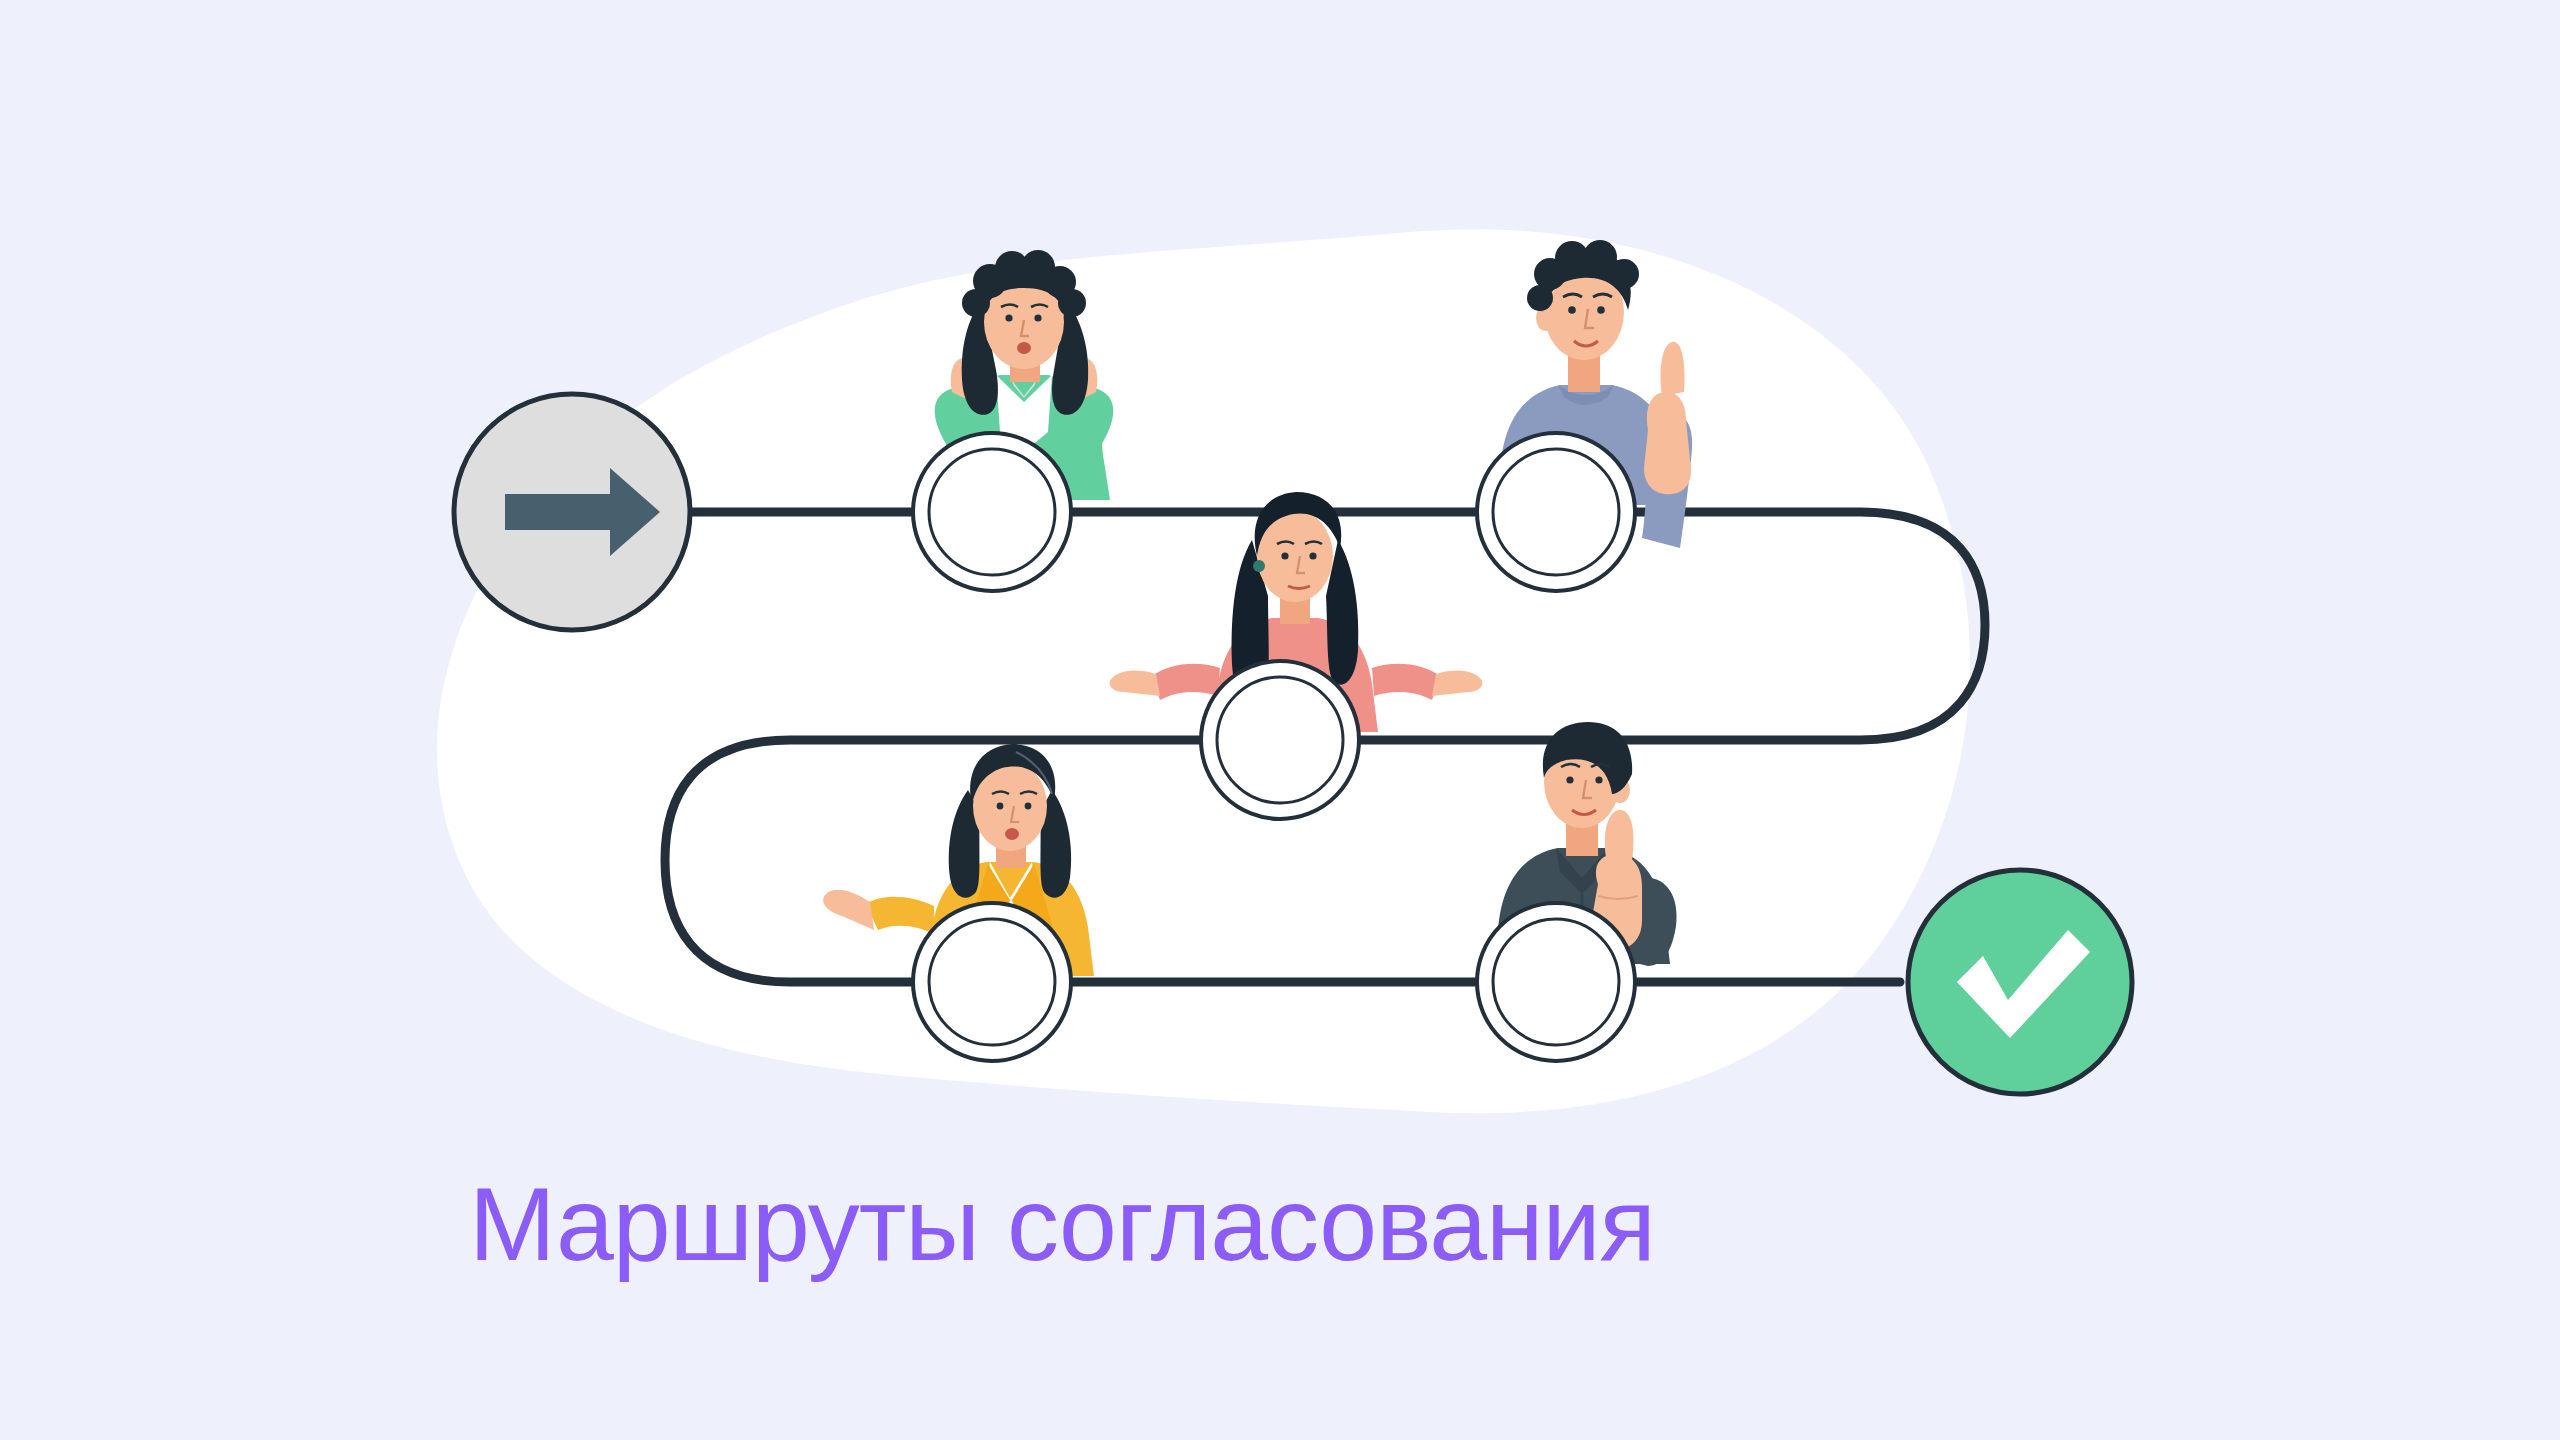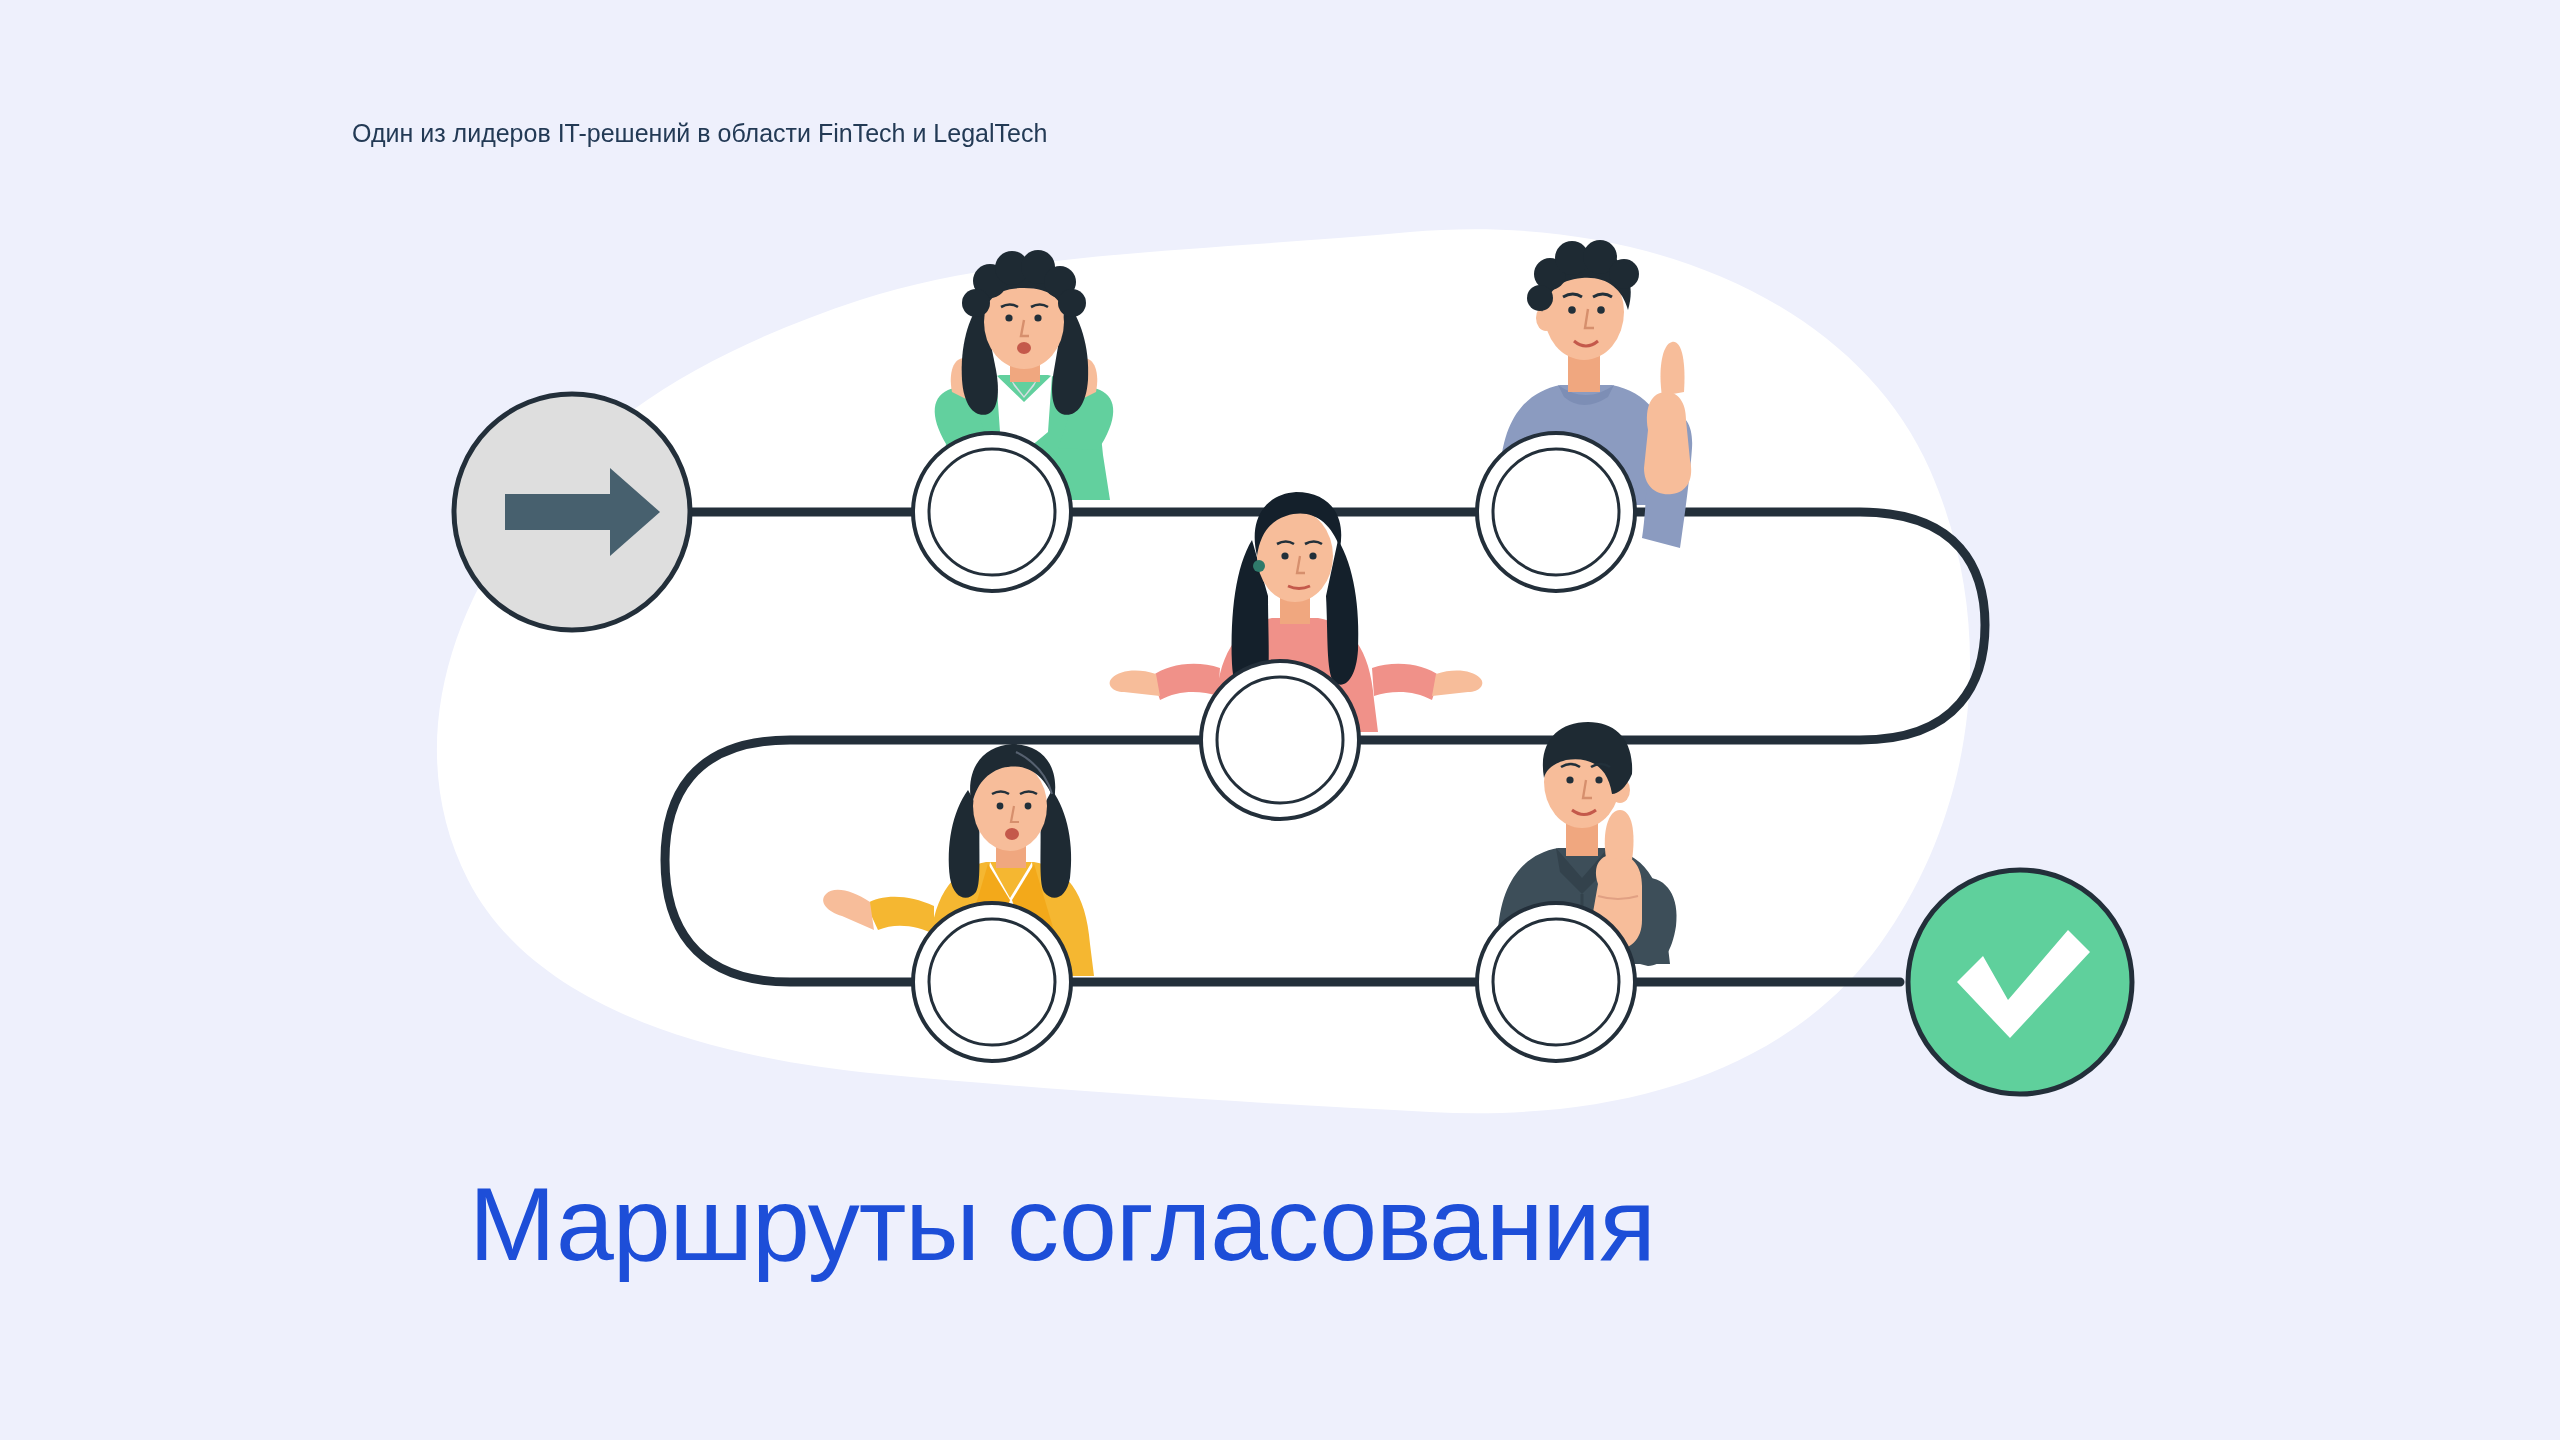--- a/index.html
+++ b/index.html
@@ -44,39 +44,38 @@
   }
   #page-title {
     position: absolute;
     left: 0;
     top: 1165px;
     width: 2124px;
     text-align: center;
     font-family: "Liberation Sans", sans-serif;
     font-size: 104px;
     font-weight: normal;
-    color: #1d4ed8;
+    color: #8b5cf6;
     letter-spacing: -1px;
     margin: 0;
   }
   #diagram {
     position: absolute;
     left: 0;
     top: 0;
     width: 2560px;
     height: 1440px;
   }
 </style>
 </head>
 <body>
 
 <div id="stage">
 
   <div id="brand">
-    <div id="brand-subtitle">Один из лидеров IT-решений в области FinTech и LegalTech</div>
   </div>
 
   <svg id="diagram" viewBox="0 0 2560 1440">
 
     <path fill="#ffffff" d="M 1410 232
          C 1640 212, 1855 300, 1930 470
          C 2000 630, 1975 812, 1880 944
          C 1788 1072, 1620 1122, 1430 1112
          C 1230 1102, 1050 1090, 880 1074
          C 690 1056, 530 1000, 468 880

